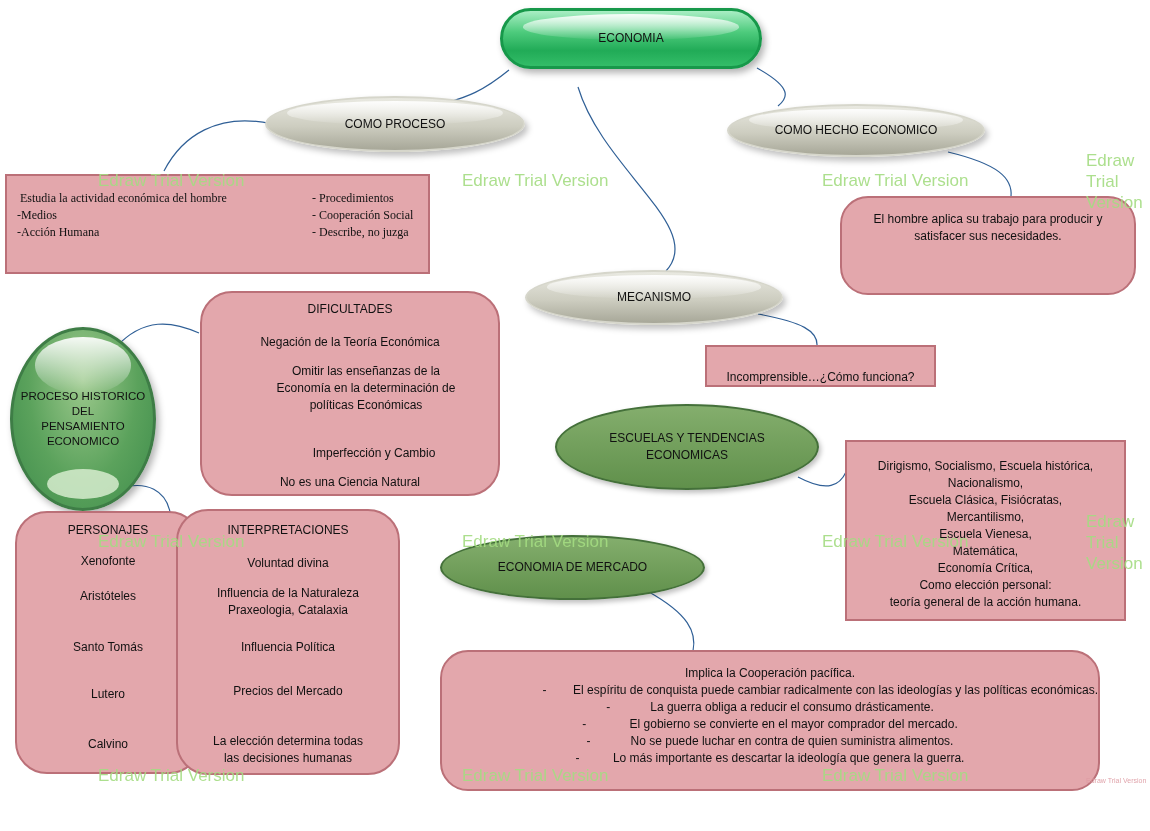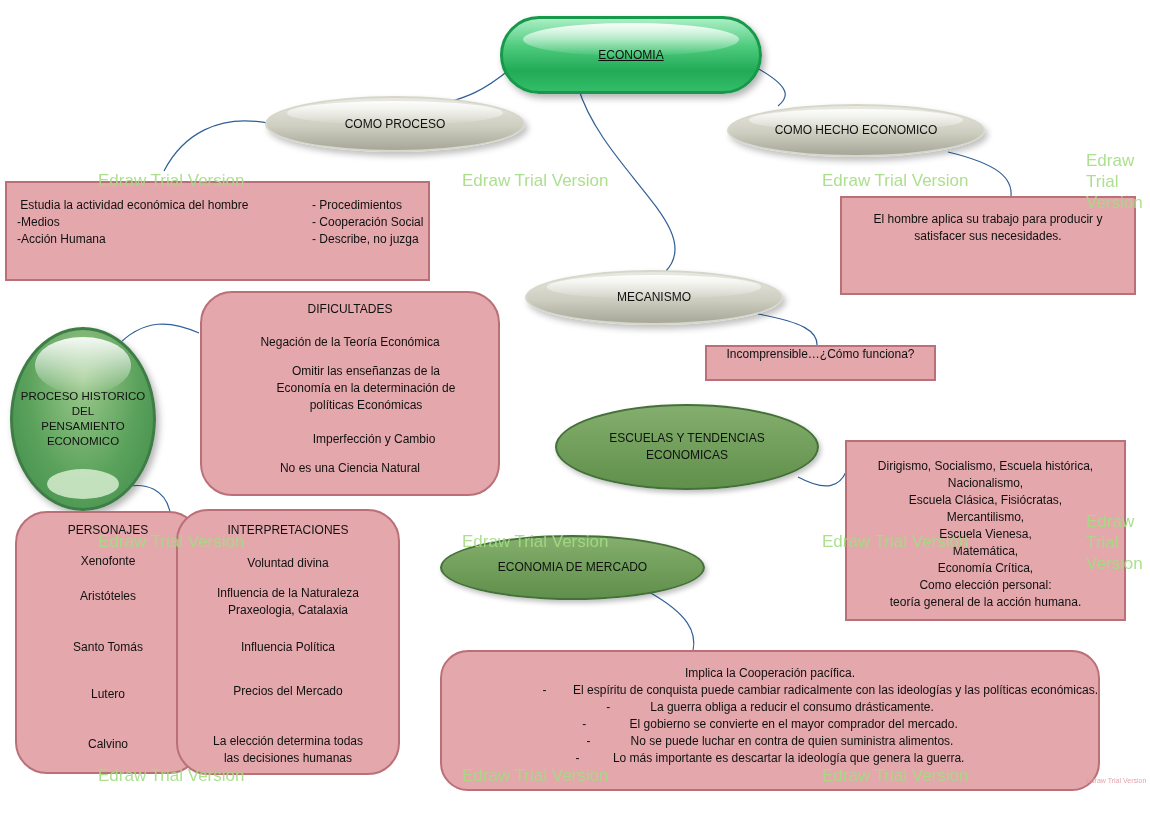--- a/index.html
+++ b/index.html
@@ -72,65 +72,65 @@
       <path d="M 272 124 C 218 112 182 136 164 171"></path>
       <path d="M 948 152 C 998 164 1013 178 1011 197"></path>
       <path d="M 758 314 C 802 322 818 331 817 346"></path>
       <path d="M 116 347 C 144 317 172 321 199 333"></path>
       <path d="M 118 489 C 148 479 166 492 170 512"></path>
       <path d="M 798 477 C 828 493 840 485 846 472"></path>
       <path d="M 649 592 C 688 614 697 632 693 651"></path>
     </g>
   </svg>
 
-  <div class="abs node capsule" style="left:500px; top:16px; width:262px; height:78px;text-decoration:underline;">
+  <div class="abs node capsule" style="left:500px; top:8px; width:262px; height:61px;">
     <div class="gloss"></div>
     <div class="txt lbl">ECONOMIA</div>
   </div>
 
   <div class="abs node ellipse gray" style="left:265px; top:96px; width:260px; height:56px;">
     <div class="gloss"></div>
     <div class="txt lbl">COMO PROCESO</div>
   </div>
 
   <div class="abs node ellipse gray" style="left:727px; top:104px; width:258px; height:53px;">
     <div class="gloss"></div>
     <div class="txt lbl">COMO HECHO ECONOMICO</div>
   </div>
 
-  <div class="abs pink" style="left:5px; top:181px; width:425px; height:100px;">
+  <div class="abs pink" style="left:5px; top:174px; width:425px; height:100px;font-family:Liberation Serif, serif;">
     <div class="abs lbl pre" style="left:10px; top:14px; line-height:17px;"> Estudia la actividad económica del hombre
 -Medios
 -Acción Humana</div>
     <div class="abs lbl pre" style="left:305px; top:14px; line-height:17px;">- Procedimientos
 - Cooperación Social
 - Describe, no juzga</div>
   </div>
 
-  <div class="abs pink" style="left:840px; top:196px; width:296px; height:99px;">
+  <div class="abs pink" style="left:840px; top:196px; width:296px; height:99px;border-radius:28px;">
     <div class="abs lbl preline center" style="left:0; right:0; top:13px; line-height:17px;">El hombre aplica su trabajo para producir y
 satisfacer sus necesidades.</div>
   </div>
 
   <div class="abs node ellipse gray" style="left:525px; top:270px; width:258px; height:55px;">
     <div class="gloss"></div>
     <div class="txt lbl">MECANISMO</div>
   </div>
 
-  <div class="abs pink" style="left:705px; top:345px; width:231px; height:36px; display:flex; align-items:flex-start; justify-content:center;">
+  <div class="abs pink" style="left:705px; top:345px; width:231px; height:42px; display:flex; align-items:flex-end; justify-content:center;">
     <div class="lbl">Incomprensible…¿Cómo funciona?</div>
   </div>
 
   <div class="abs pink round center" style="left:200px; top:291px; width:300px; height:205px; padding-top:9px;">
     <div class="lbl">DIFICULTADES</div>
     <div class="lbl preline" style="margin-top:18px;">Negación de la Teoría Económica</div>
     <div class="lbl preline" style="margin-top:13px; line-height:17px;padding-left:32px;">Omitir las enseñanzas de la
 Economía en la determinación de
 políticas Económicas</div>
-    <div class="lbl preline" style="margin-top:18px;padding-left:48px;">Imperfección y Cambio</div>
+    <div class="lbl preline" style="margin-top:32px;padding-left:48px;">Imperfección y Cambio</div>
     <div class="lbl preline" style="margin-top:14px;">No es una Ciencia Natural</div>
   </div>
 
   <div class="abs node ellipse sphere" style="left:10px; top:327px; width:146px; height:184px;">
     <div class="gloss" style="left:16%; right:16%; top:4%; height:32%;"></div>
     <div class="gloss-bottom"></div>
     <div class="txt" style="font-size:11.5px; line-height:15px;">PROCESO HISTORICO
 DEL
 PENSAMIENTO
 ECONOMICO</div>

